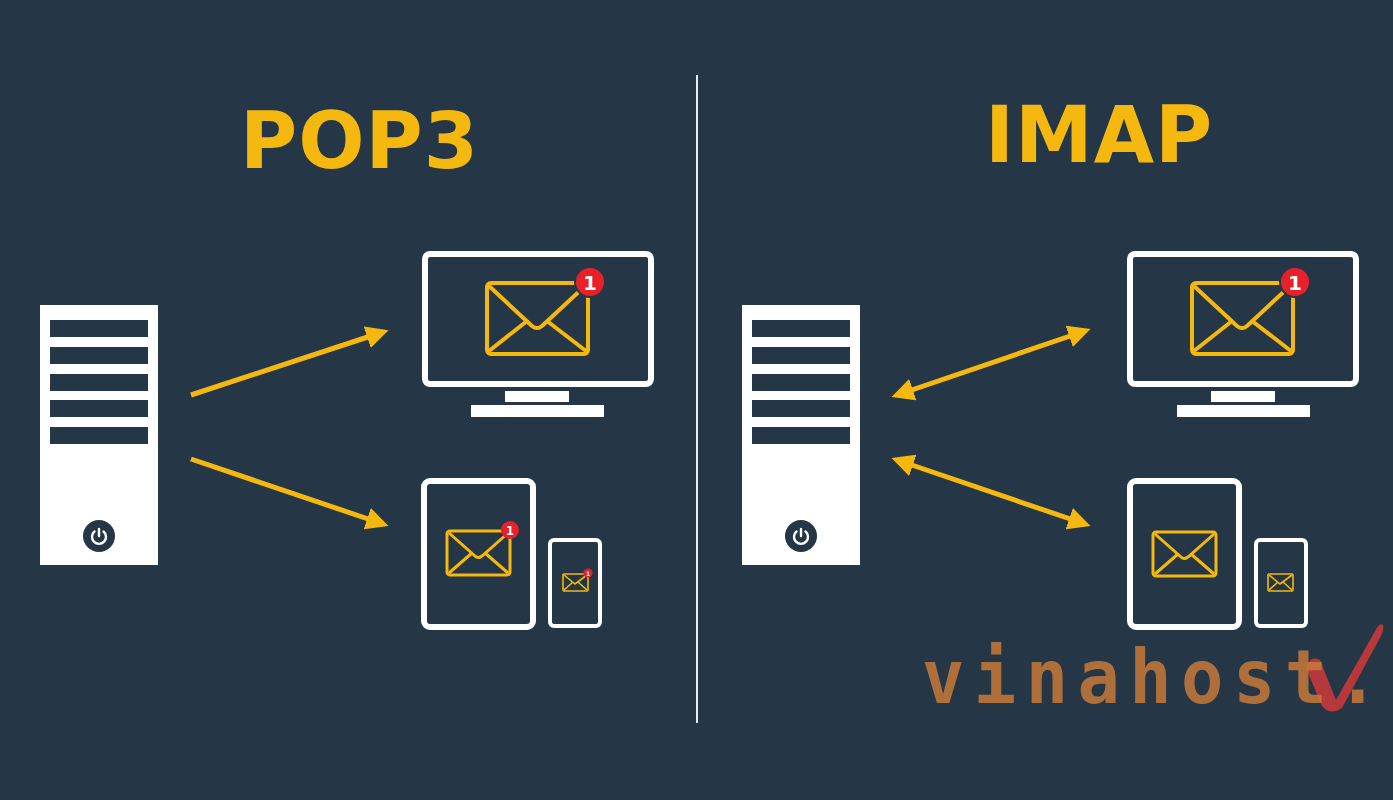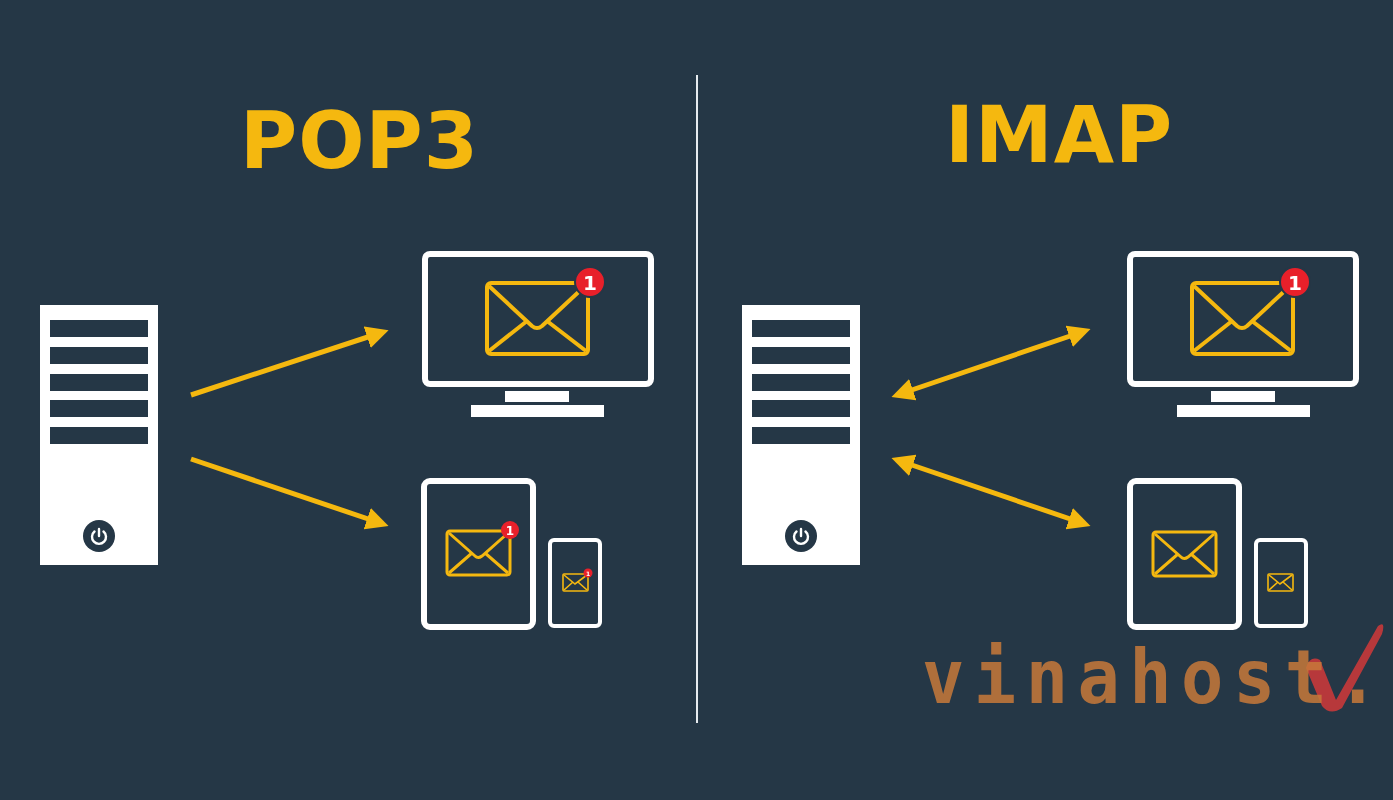--- a/index.html
+++ b/index.html
@@ -41,21 +41,21 @@
     color: #c8793a;
     opacity: 0.85;
     transform: scaleX(0.95);
     transform-origin: left top;
   }
 </style>
 </head>
 <body>
 
 <div class="title" style="left:240px; top:90px;margin-top:12px;">POP3</div>
-<div class="title" style="left:945px; top:96px;">IMAP</div>
+<div class="title" style="left:985px; top:96px;">IMAP</div>
 
 <div class="divider"></div>
 
 <div class="server" style="left:40px; top:305px; width:118px; height:260px;">
   <div class="slot" style="top:15px;"></div>
   <div class="slot" style="top:42px;"></div>
   <div class="slot" style="top:69px;"></div>
   <div class="slot" style="top:95px;"></div>
   <div class="slot" style="top:122px;"></div>
   <div class="power" style="left:43px; top:215px;">

